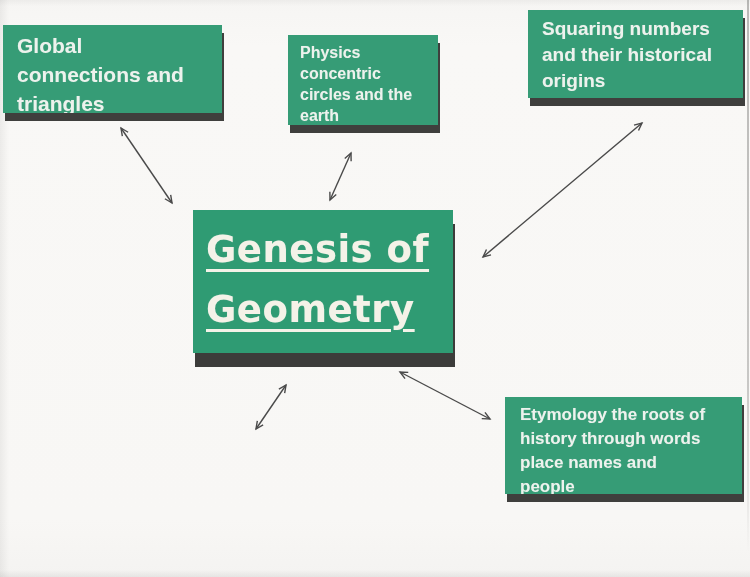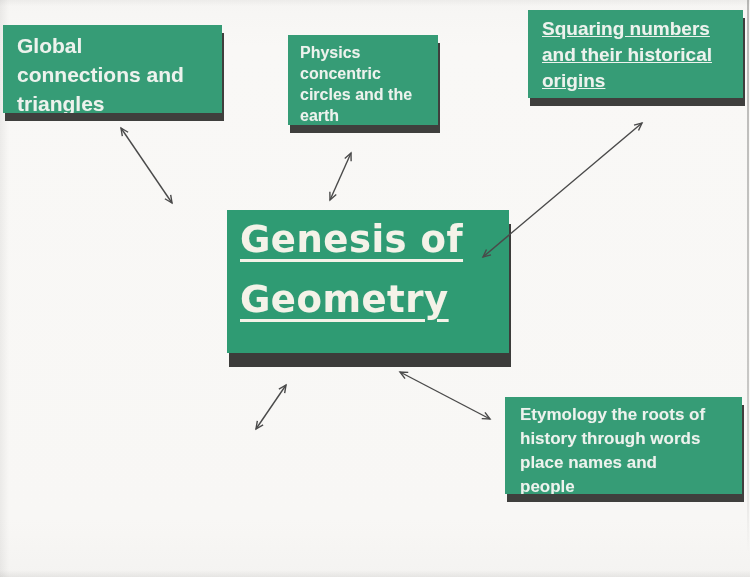--- a/index.html
+++ b/index.html
@@ -31,45 +31,44 @@
     font-size: 21px; line-height: 29px;
   }
   .node-physics {
     left: 288px; top: 35px; width: 150px; height: 90px;
     padding: 7px 10px 0 12px;
     font-size: 16px; line-height: 21px;
   }
   .node-squaring {
     left: 528px; top: 10px; width: 215px; height: 88px;
     padding: 6px 10px 0 14px;
-    font-size: 19px; line-height: 26px; text-decoration: underline;
+    font-size: 19px; line-height: 26px;
   }
   .node-etymology {
     left: 505px; top: 397px; width: 237px; height: 97px;
     padding: 6px 8px 0 15px;
     font-size: 17px; line-height: 24px;
   }
   .node-concentric {
     left: 43px; top: 458px; width: 260px; height: 103px;
     padding: 9px 12px 0 14px;
     font-size: 18px; line-height: 25px;
   }
   .node-center {
-    left: 193px; top: 210px; width: 282px; height: 143px;
-    padding: 0 10px 0 13px;
+    left: 193px; top: 210px; width: 260px; height: 143px;
+    padding: 10px 10px 0 13px;
     background: #2f9b73;
     color: #f4f2e8;
     font-family: "DejaVu Sans", "Liberation Sans", sans-serif;
     font-size: 37px; line-height: 60px;
     box-shadow: 2px 14px 0 #3c3c3a;
     text-decoration: underline;
     text-decoration-thickness: 3px;
     text-underline-offset: 7px;
     letter-spacing: 0.5px;
-    margin-left: 34px;
   }
   .arrow-layer {
     position: absolute; left: 0; top: 0;
     width: 750px; height: 577px;
     pointer-events: none;
   }
   
   .edge-right {
     position: absolute; right: 1px; top: 0; width: 2px; height: 552px;
     background: linear-gradient(180deg, rgba(110,110,108,0.45) 0%, rgba(110,110,108,0.35) 70%, rgba(110,110,108,0) 100%);

